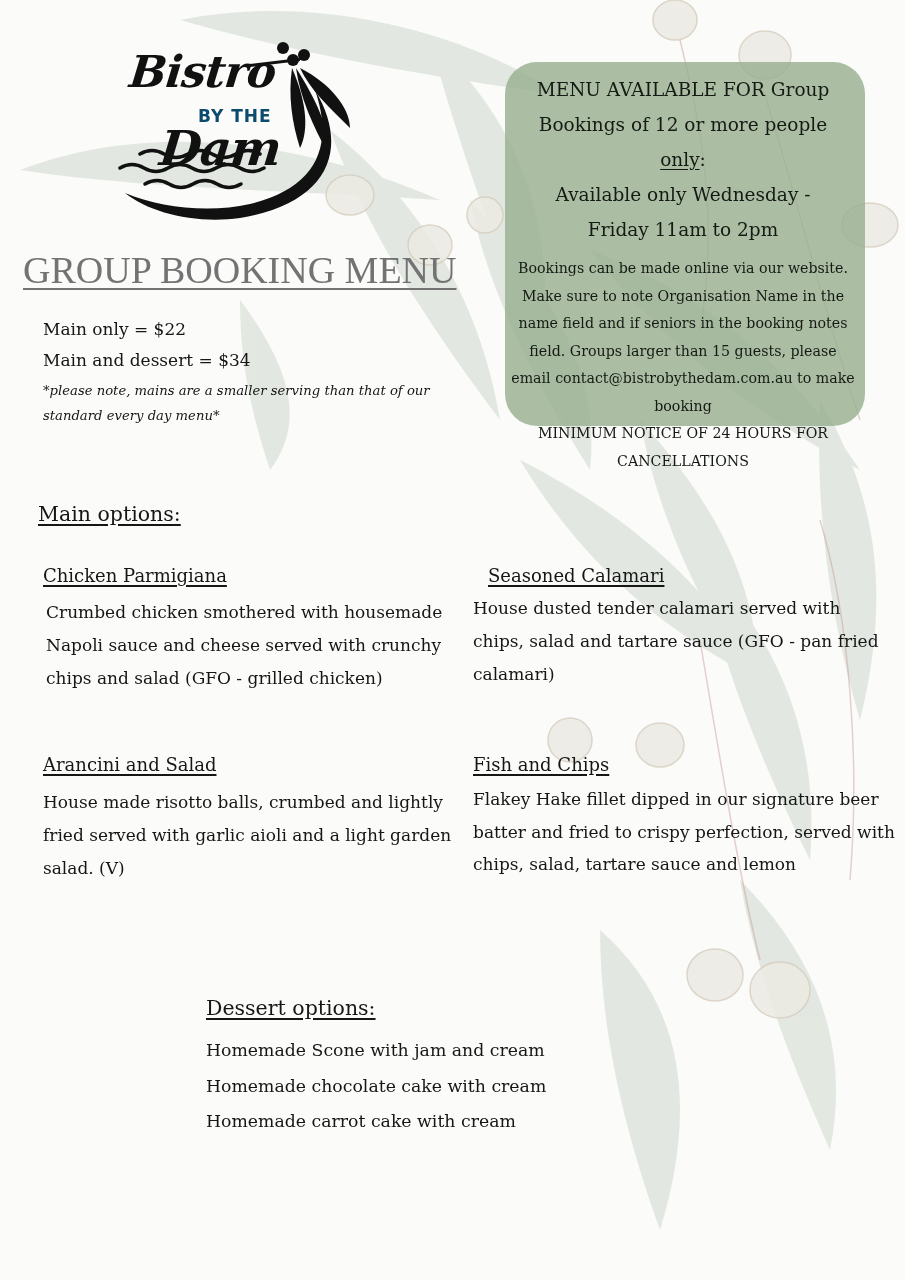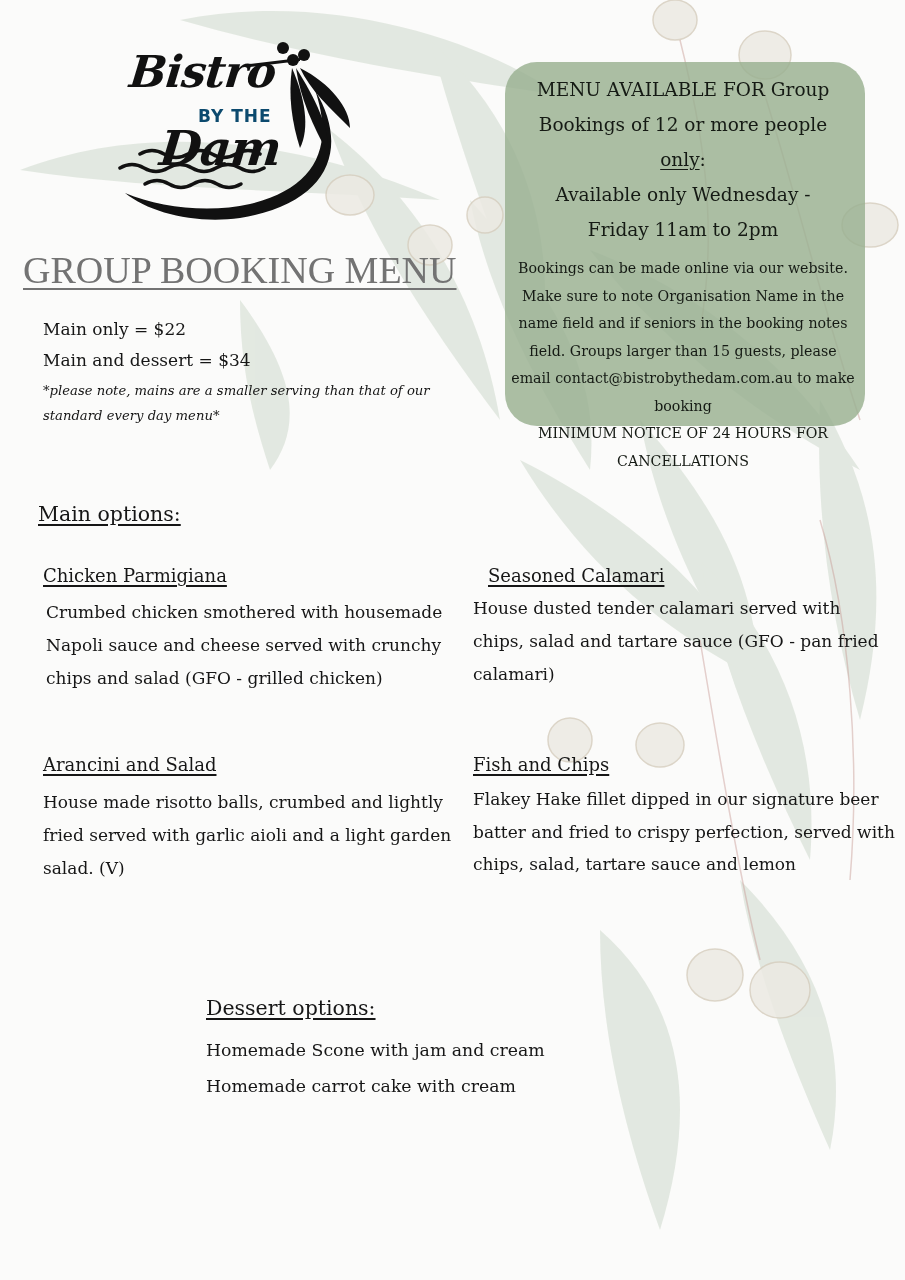--- a/index.html
+++ b/index.html
@@ -179,14 +179,15 @@
 
 <div class="abs dish-name d3-name">Arancini and Salad</div>
 <div class="abs dish-desc d3-desc">House made risotto balls, crumbed and lightly fried served with garlic aioli and a light garden salad. (V)</div>
 
 <div class="abs dish-name d4-name">Fish and Chips</div>
 <div class="abs dish-desc d4-desc">Flakey Hake fillet dipped in our signature beer batter and fried to crispy perfection, served with chips, salad, tartare sauce and lemon</div>
 
 <div class="abs section-head dessert-head">Dessert options:</div>
 <div class="abs dessert-list">
   <span class="item">Homemade Scone with jam and cream</span>
+  <span class="item">Homemade chocolate cake with cream</span>
   <span class="item">Homemade carrot cake with cream</span>
 </div>
 
 </body></html>

